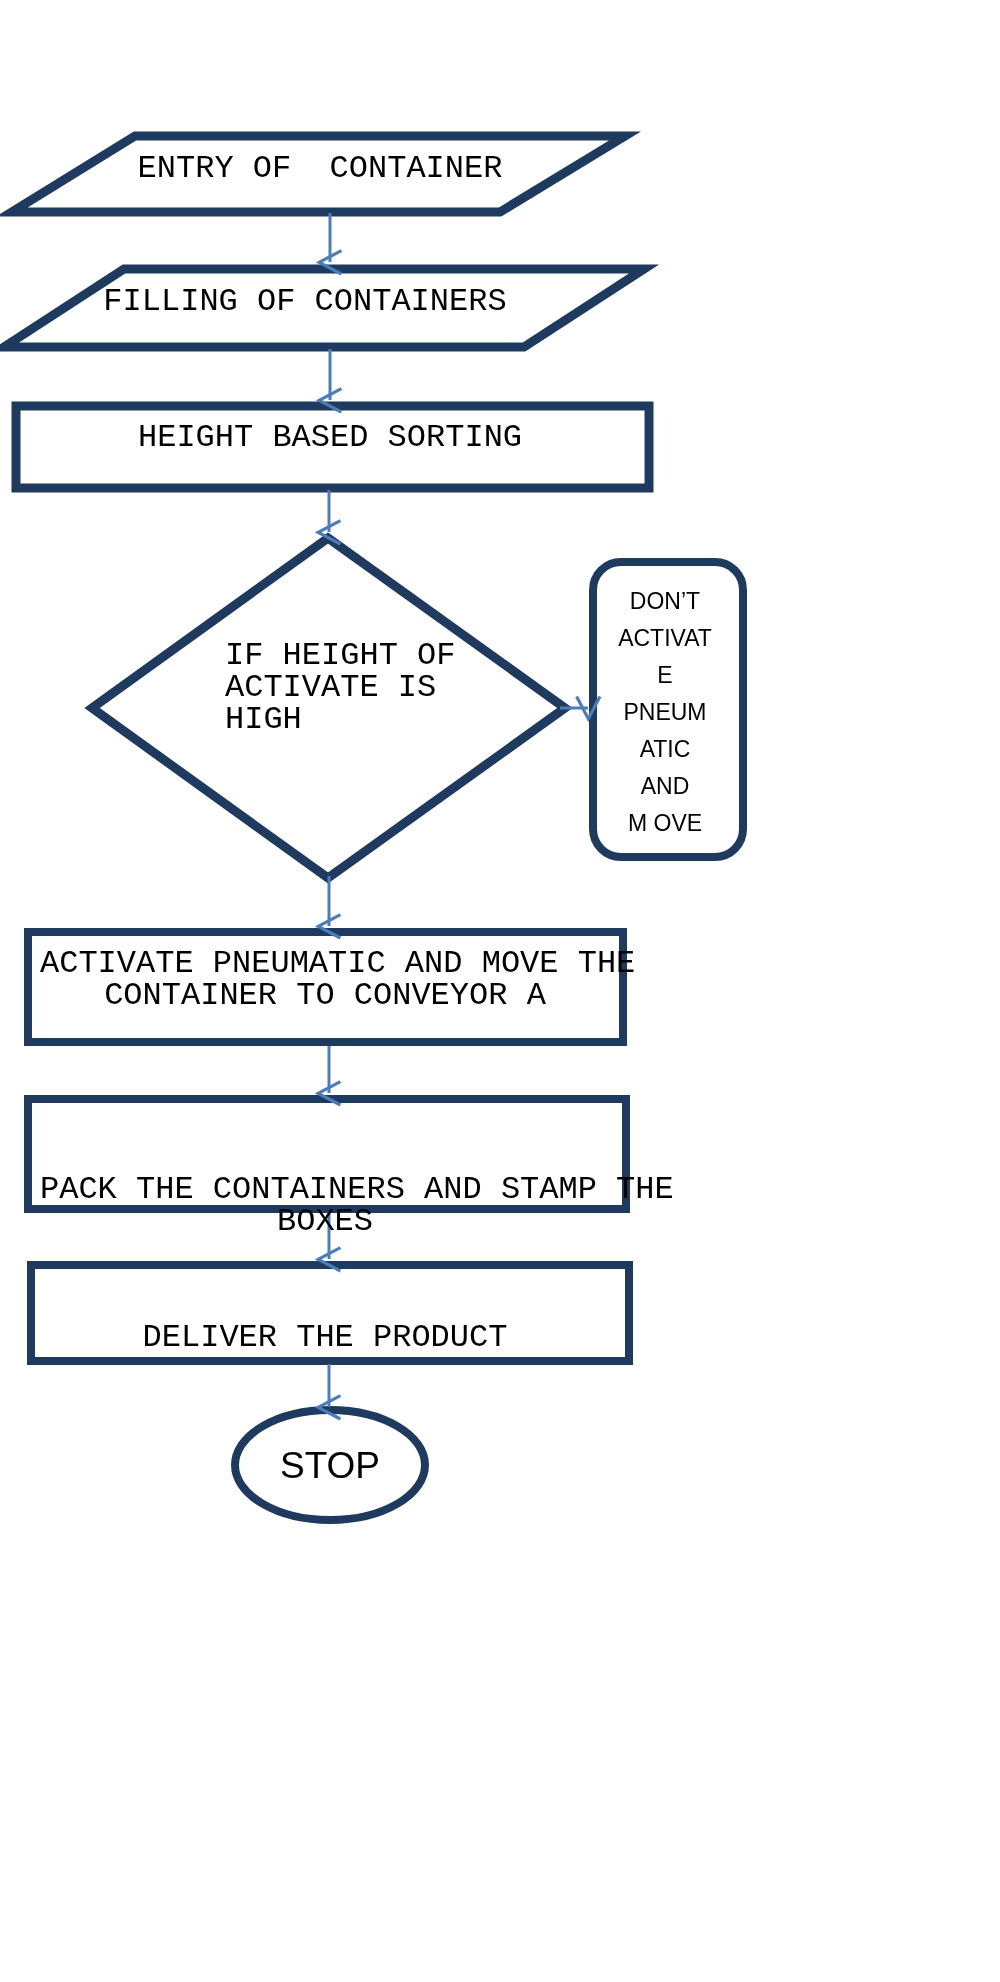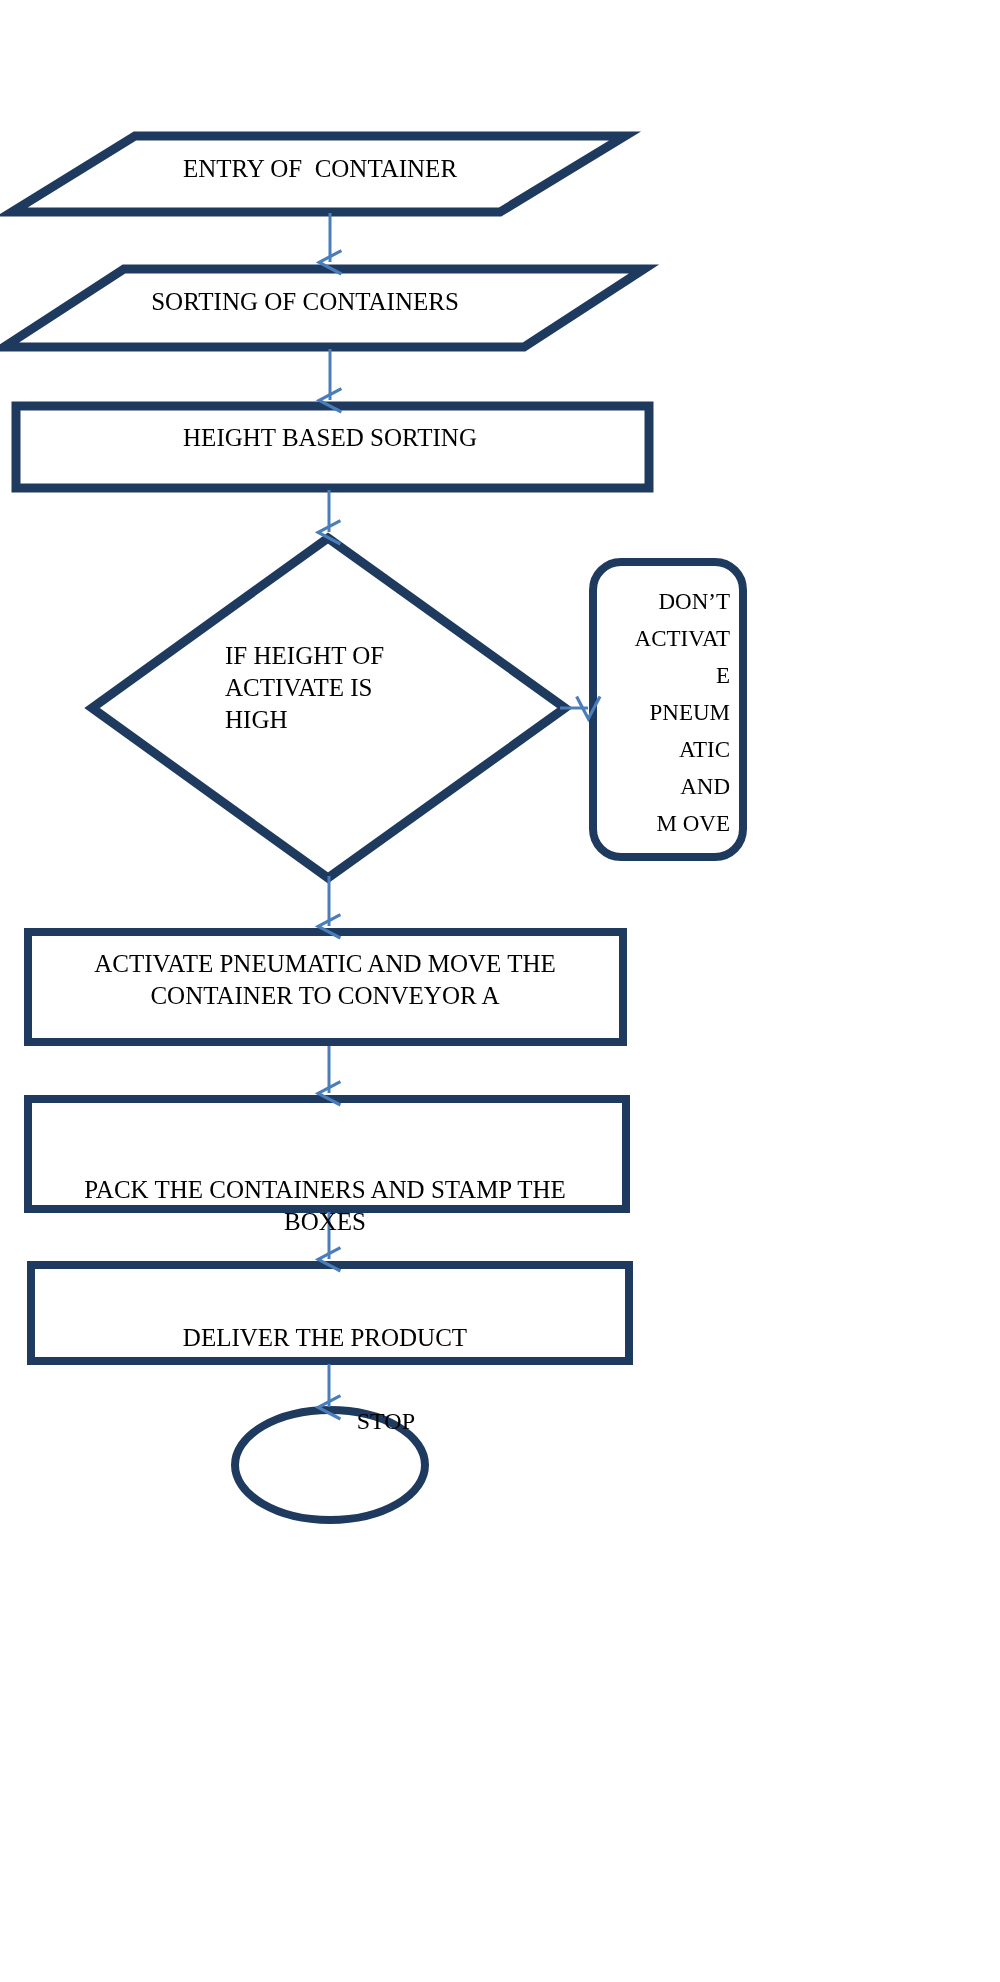--- a/index.html
+++ b/index.html
@@ -21,45 +21,45 @@
     width: 1000px;
     height: 1982px;
   }
   .node-label {
     position: absolute;
     color: #000000;
     white-space: pre;
     pointer-events: none;
   }
   .serif-label {
-    font-family: Liberation Serif, serif;
-    font-size: 25px;
+    font-family: Liberation Mono, monospace;
+    font-size: 32px;
     line-height: 32px;
     text-align: center;
   }
   .sans-label {
-    font-family: Liberation Serif, serif;
+    font-family: Liberation Sans, sans-serif;
     font-size: 23px;
     line-height: 37px;
-    text-align: right;
+    text-align: center;
   }
   .left-label {
     text-align: left;
   }
   
   #lbl-entry      { left: 60px;  top: 153px; width: 520px; }
   #lbl-filling    { left: 45px;  top: 286px; width: 520px; }
   #lbl-sorting    { left: 30px;  top: 422px; width: 600px; }
   #lbl-decision   { left: 225px; top: 640px; width: 260px; }
   #lbl-dontact    { left: 600px; top: 583px; width: 130px; }
   #lbl-activate   { left: 40px;  top: 948px; width: 570px; }
   #lbl-pack       { left: 40px;  top: 1174px;width: 570px; }
   #lbl-deliver    { left: 40px;  top: 1282px;width: 570px; margin-top: 40px; }
-  #lbl-stop       { left: 245px; top: 1403px;width: 170px;
-                    font-size: 24px; }
+  #lbl-stop       { left: 245px; top: 1447px;width: 170px;
+                    font-size: 37px; }
 </style>
 </head>
 <body>
 
 <svg id="flow-canvas" viewBox="0 0 1000 1982" xmlns="http://www.w3.org/2000/svg">
 
   <defs>
     <marker id="arrowhead" markerWidth="9" markerHeight="9" refX="4.2" refY="4.4" orient="auto" markerUnits="strokeWidth">
       <path d="M 0.4 0.6 L 4.3 8 L 8.2 0.6" fill="none" stroke="#4A7EBB" stroke-width="1.05" stroke-linecap="butt" stroke-linejoin="miter"></path>
     </marker>
@@ -95,21 +95,21 @@
 
   <line x1="329" y1="1046" x2="329" y2="1093" stroke="#4A7EBB" stroke-width="3" marker-end="url(#arrowhead)"></line>
 
   <line x1="329" y1="1212" x2="329" y2="1259" stroke="#4A7EBB" stroke-width="3" marker-end="url(#arrowhead)"></line>
 
   <line x1="329" y1="1364" x2="329" y2="1407" stroke="#4A7EBB" stroke-width="3" marker-end="url(#arrowhead)"></line>
 </svg>
 
 <div class="node-label serif-label" id="lbl-entry">ENTRY OF  CONTAINER</div>
 
-<div class="node-label serif-label" id="lbl-filling">SORTING OF CONTAINERS</div>
+<div class="node-label serif-label" id="lbl-filling">FILLING OF CONTAINERS</div>
 
 <div class="node-label serif-label" id="lbl-sorting">HEIGHT BASED SORTING</div>
 
 <div class="node-label serif-label left-label" id="lbl-decision">IF HEIGHT OF
 ACTIVATE IS
 HIGH</div>
 
 <div class="node-label sans-label" id="lbl-dontact">DON’T
 ACTIVAT
 E

